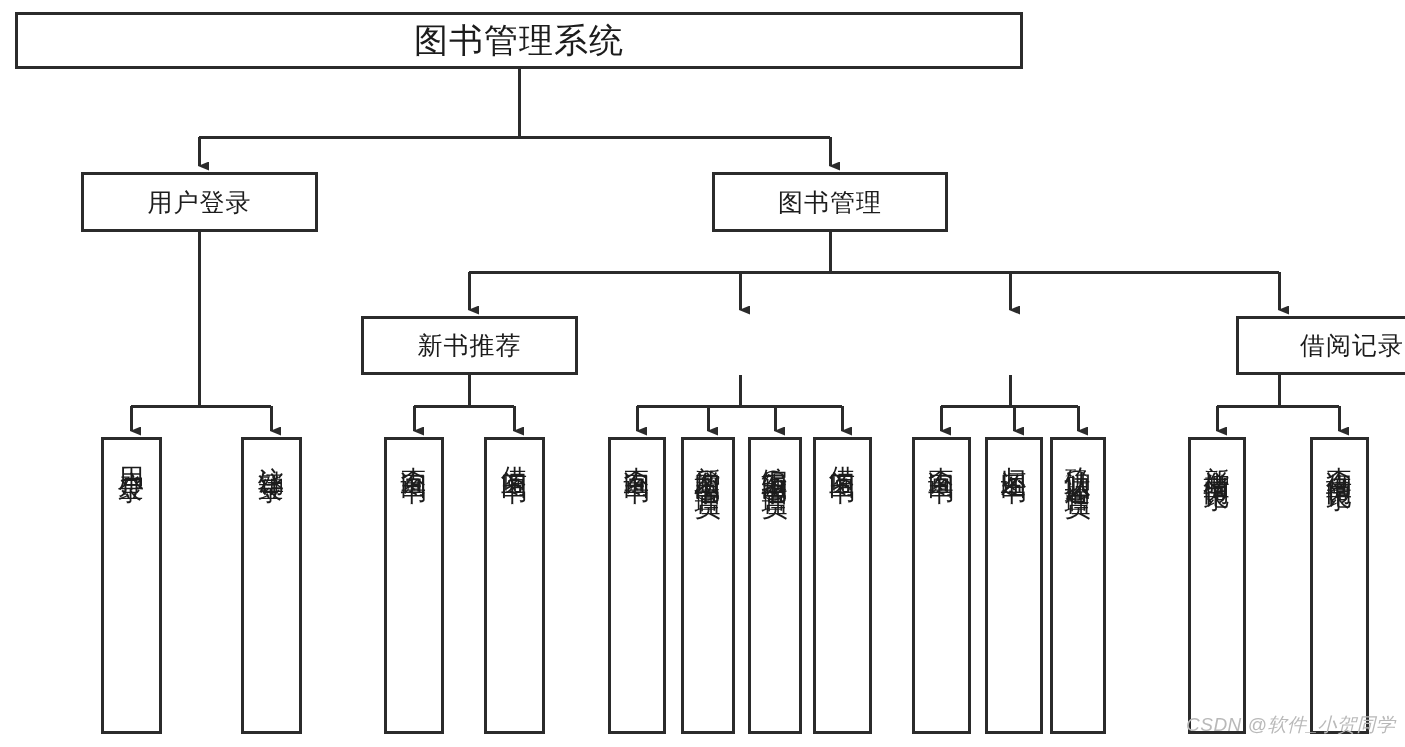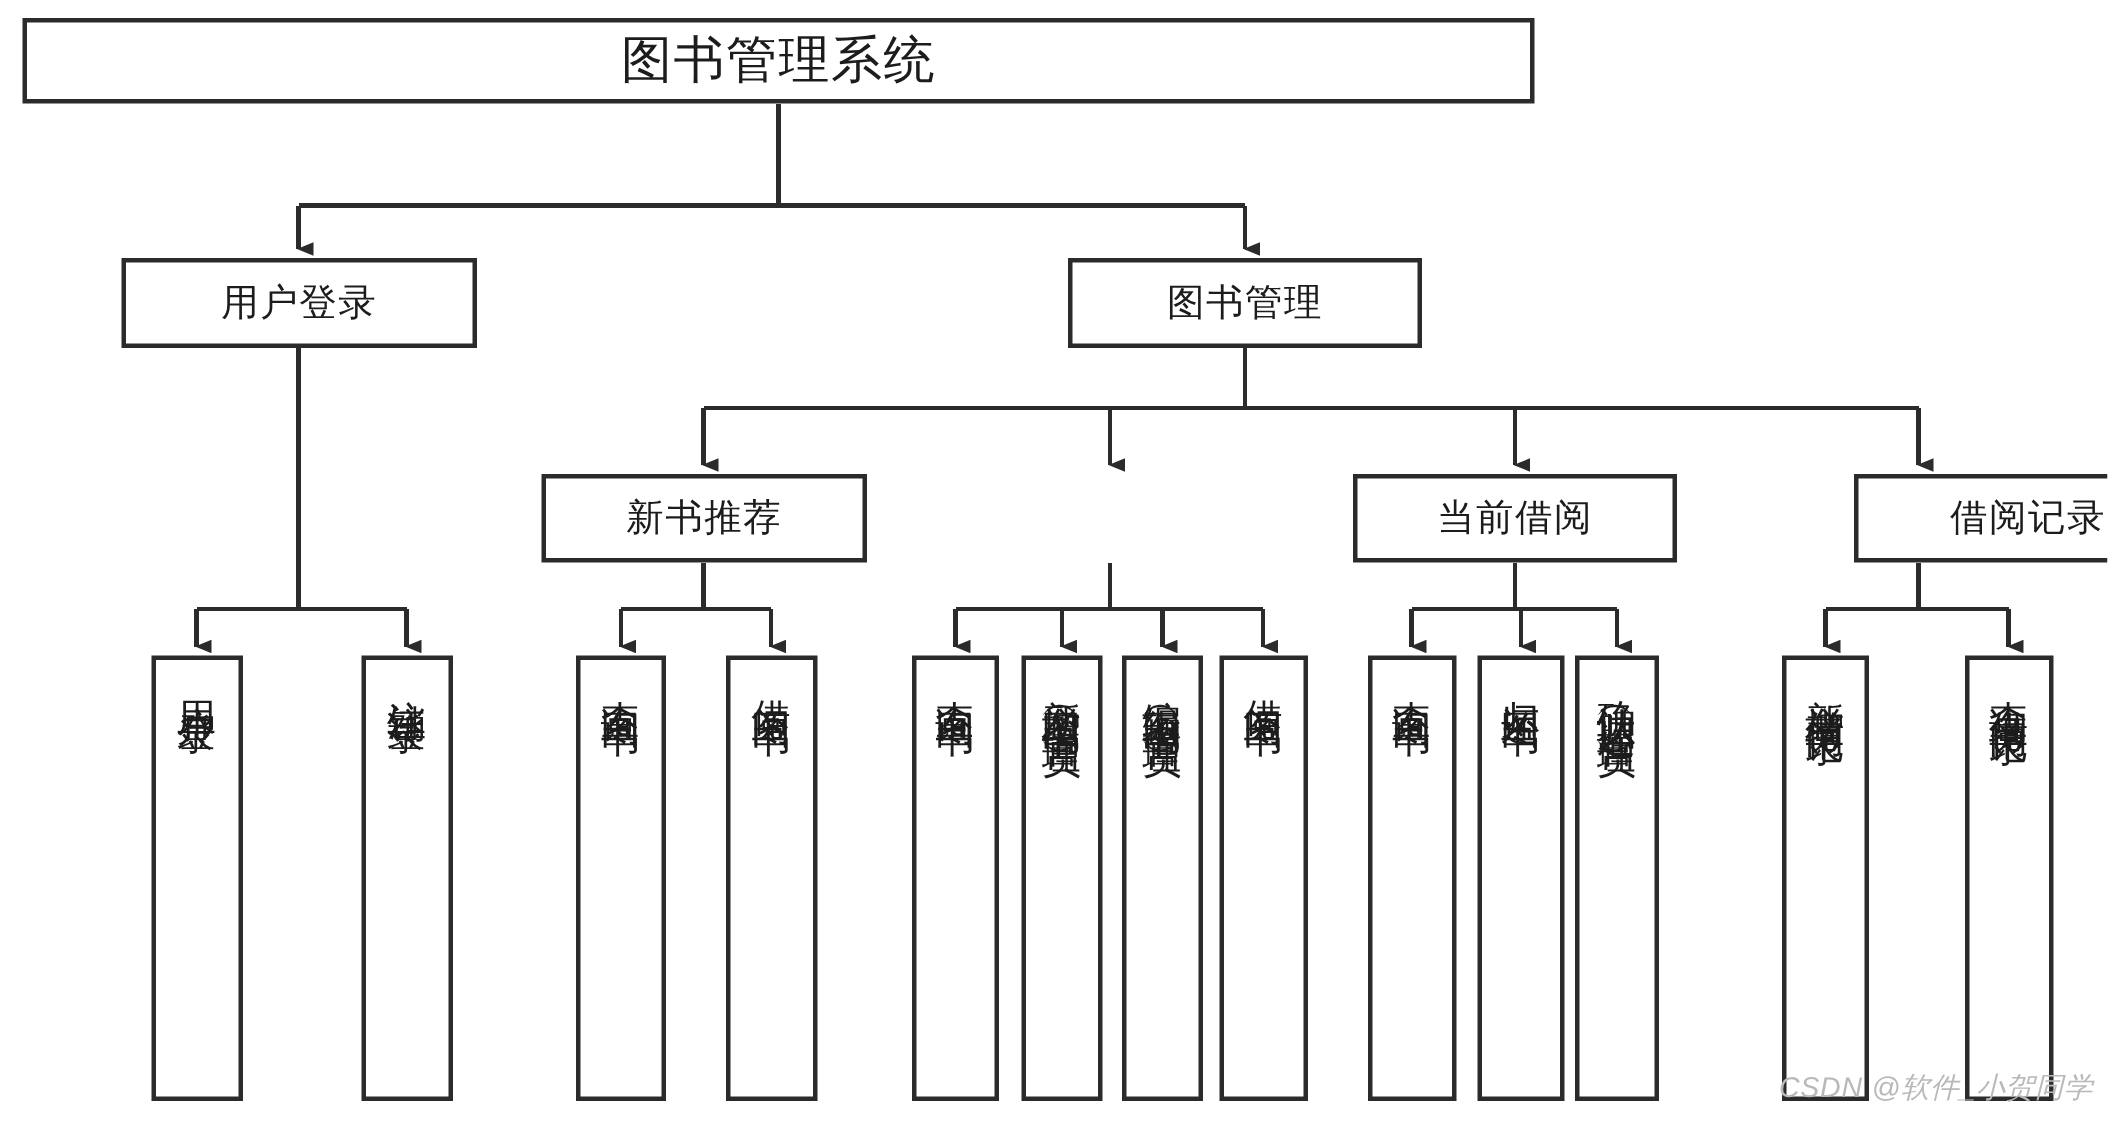--- a/index.html
+++ b/index.html
@@ -134,23 +134,20 @@
   <div class="node horizontal" style="left:81px;top:172px;width:237px;height:60px;">
     <span class="node-label">用户登录</span>
   </div>
   <div class="node horizontal" style="left:712px;top:172px;width:236px;height:60px;">
     <span class="node-label">图书管理</span>
   </div>
 
   <div class="node horizontal" style="left:361px;top:316px;width:217px;height:59px;">
     <span class="node-label">新书推荐</span>
   </div>
-  <div class="node horizontal" style="left:902px;top:316px;width:216px;height:59px;">
-    <span class="node-label">当前借阅</span>
-  </div>
   <div class="node horizontal" style="left:1236px;top:316px;width:218px;height:59px;padding-left:14px;">
     <span class="node-label">借阅记录</span>
   </div>
 
   <div class="node vertical" style="left:101px;top:437px;width:61px;height:297px;">
     <span class="node-label">用户登录</span>
   </div>
   <div class="node vertical" style="left:241px;top:437px;width:61px;height:297px;">
     <span class="node-label">注销登录</span>
   </div>

